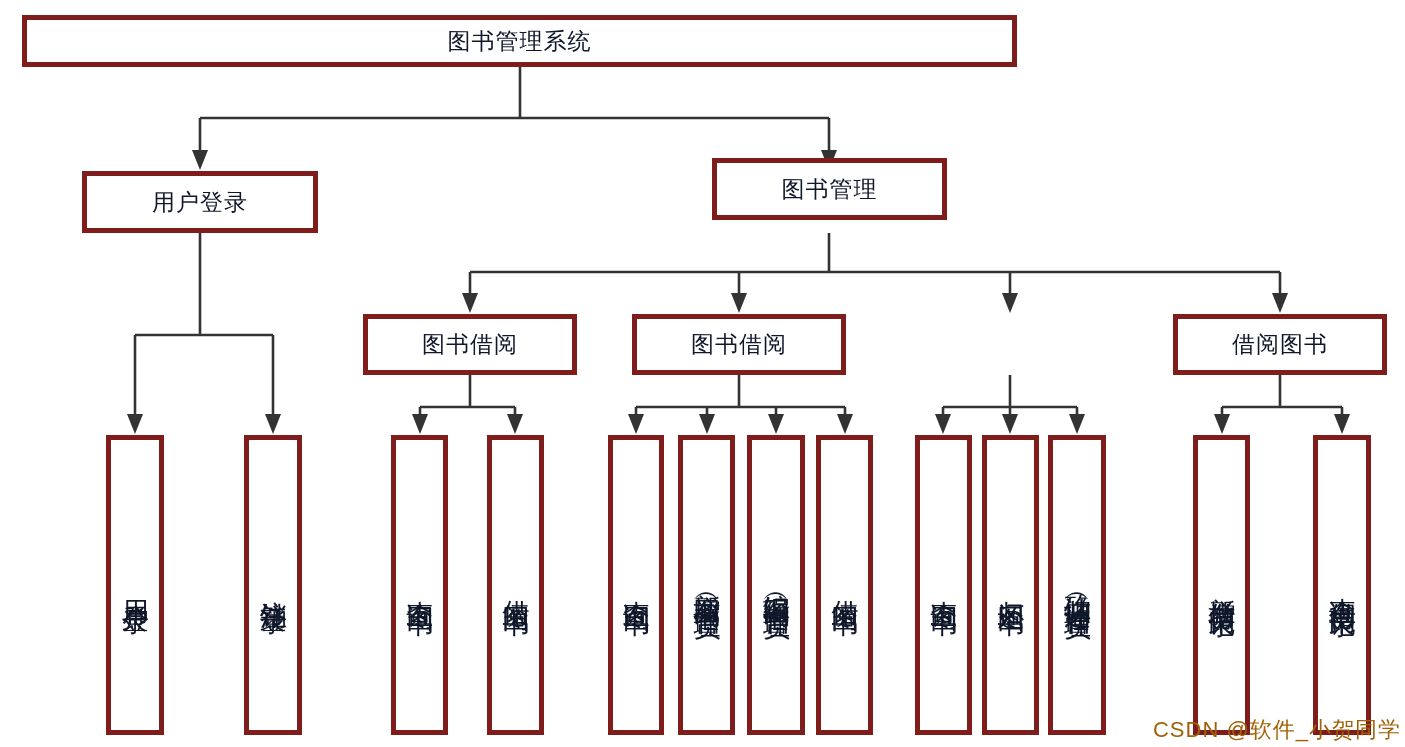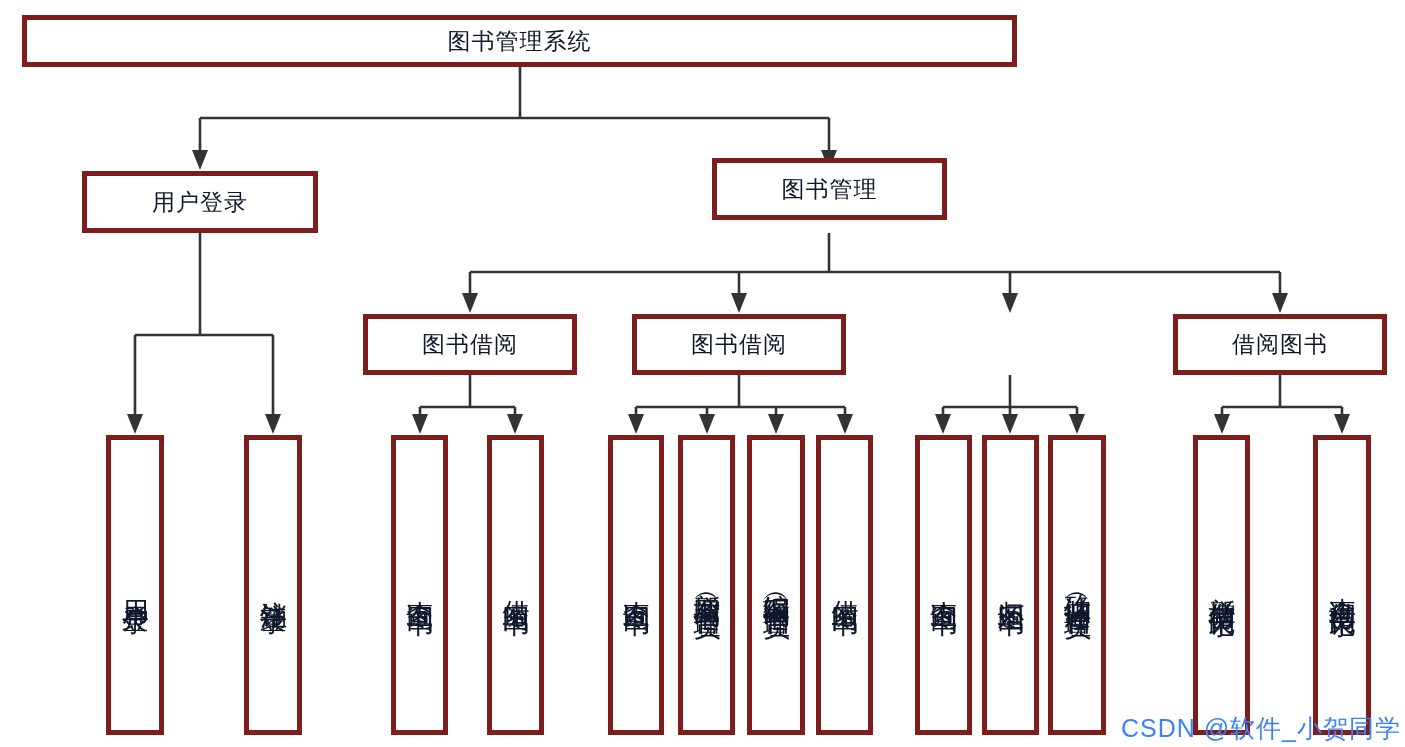--- a/index.html
+++ b/index.html
@@ -37,22 +37,22 @@
     writing-mode: vertical-rl;
     text-orientation: mixed;
     font-size: 27px;
     letter-spacing: 3px;
     line-height: 1;
   }
   .watermark {
     position: absolute;
     right: 4px;
     bottom: 2px;
-    font-size: 25px;
-    color: #3b82f6;
+    font-size: 22px;
+    color: #a16207;
     letter-spacing: 1px;
     z-index: 5;
     white-space: nowrap;
   }
 </style>
 </head>
 <body>
 
 <div id="canvas">
 

